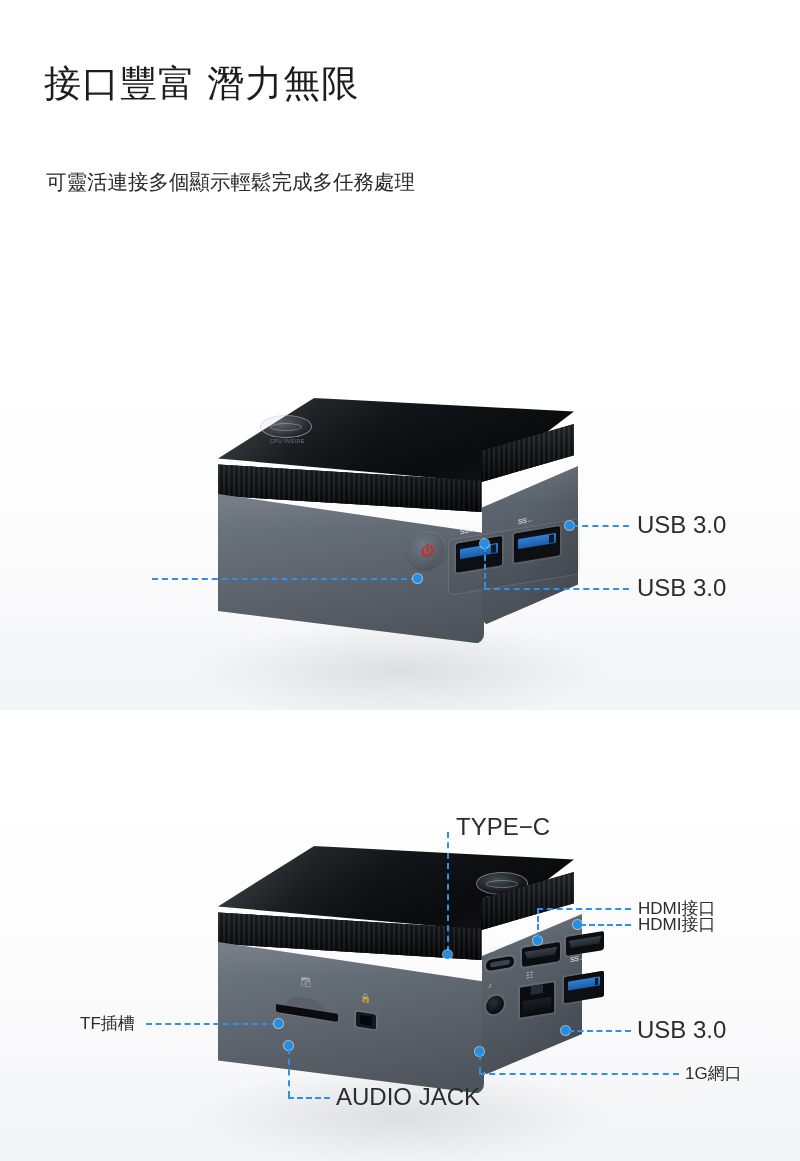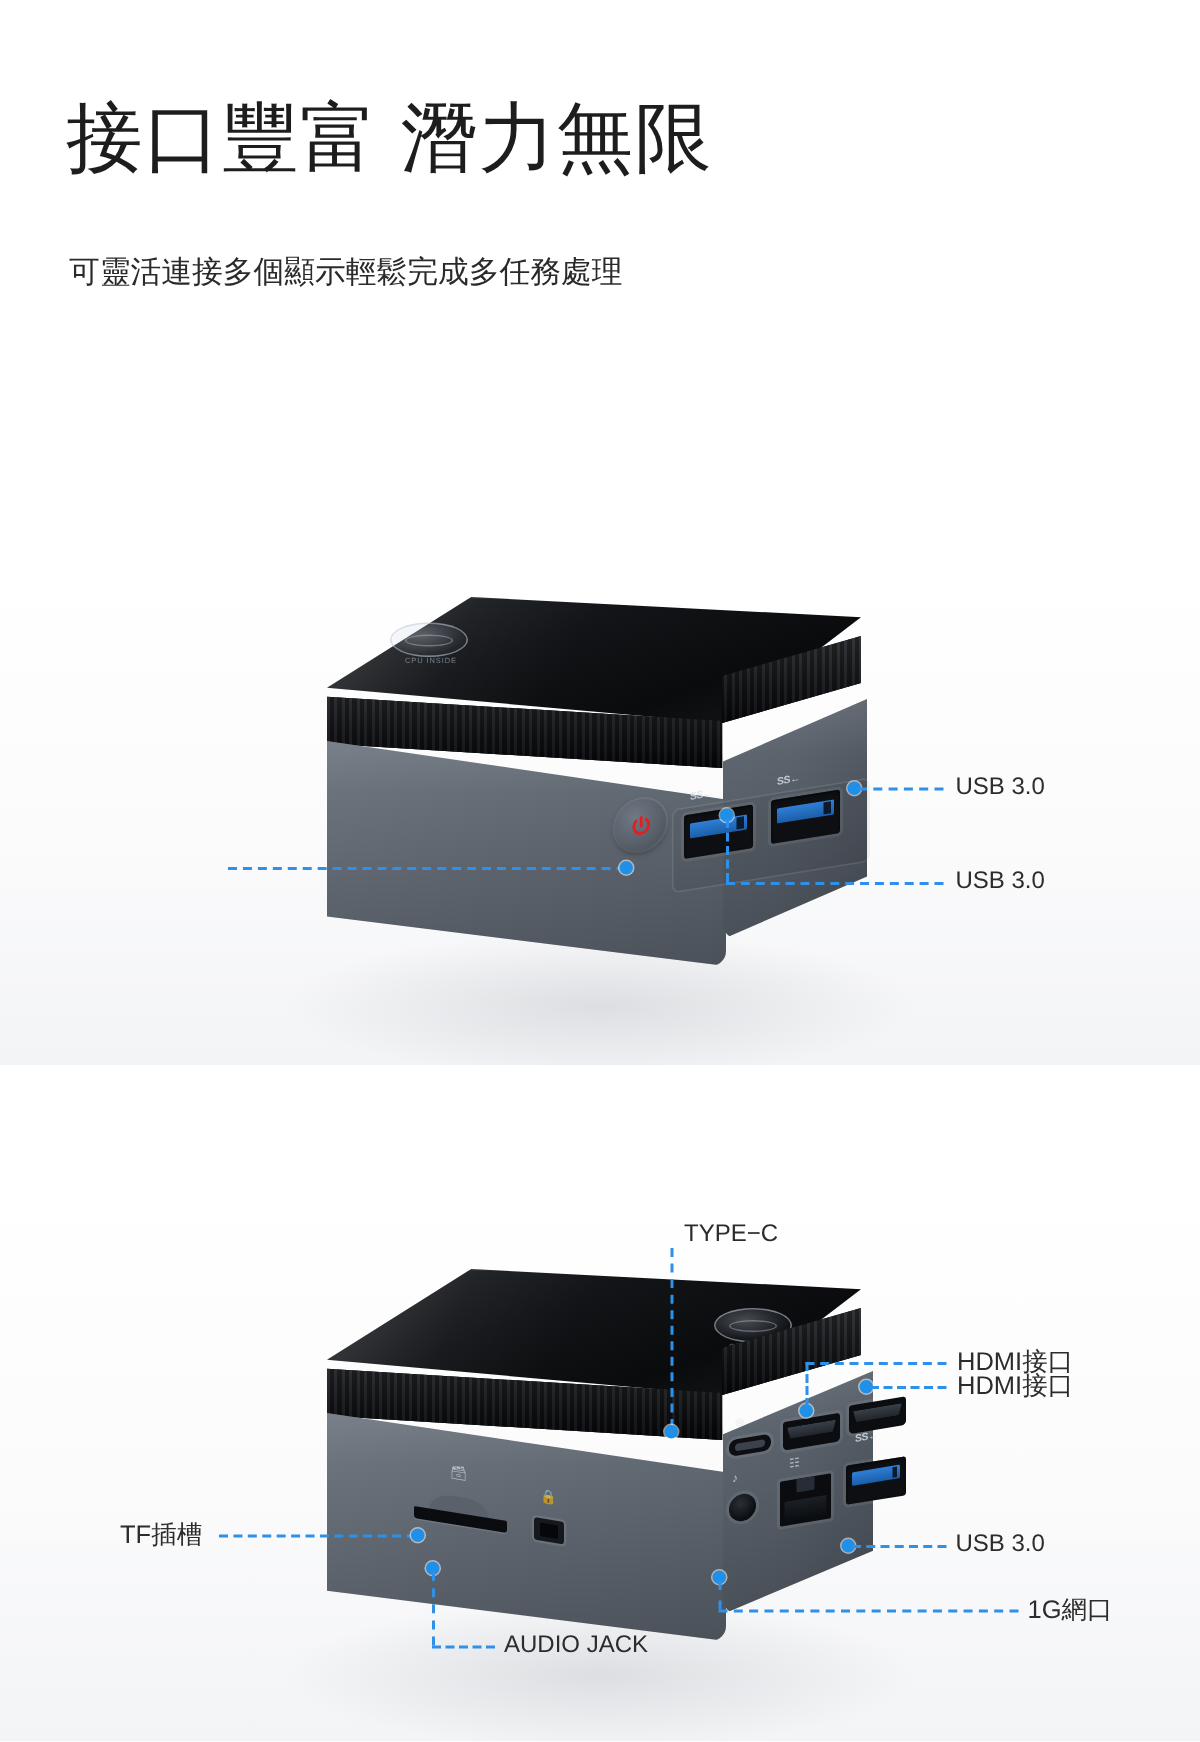--- a/index.html
+++ b/index.html
@@ -16,21 +16,21 @@
     font-family: "Liberation Sans", "DejaVu Sans", sans-serif;
     color: #2b2b2b;
     -webkit-font-smoothing: antialiased;
   }
 
   
   .headline {
     position: absolute;
     left: 44px;
     top: 62px;
-    font-size: 51px;
+    font-size: 37px;
     line-height: 1.18;
     font-weight: 400;
     letter-spacing: 1px;
     color: #1d1d1d;
     white-space: pre;
   }
   .subcopy {
     position: absolute;
     left: 46px;
     top: 163px;
@@ -256,21 +256,21 @@
     position: absolute;
     color: rgba(220,226,234,0.72);
     font-size: 9px;
     line-height: 1;
     white-space: nowrap;
   }
 
   
   .callout-label {
     position: absolute;
-    font-size: 16px;
+    font-size: 24px;
     line-height: 1;
     color: #2c2c2c;
     white-space: nowrap;
   }
   .callout-label.cjk { font-size: 17px; }
 
   .lead-h {
     position: absolute;
     height: 0;
     border-top: 2px dashed #2e90e8;

